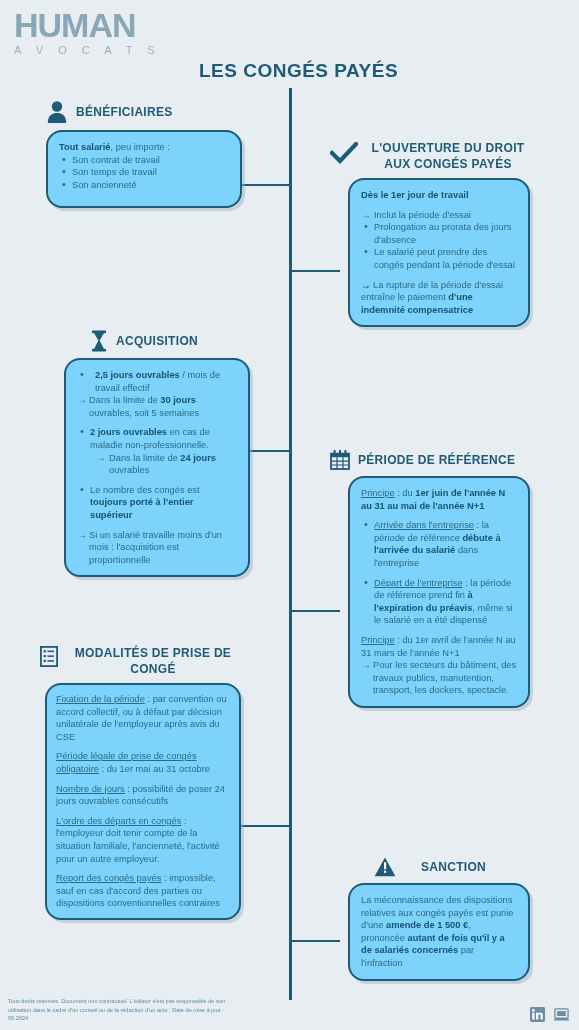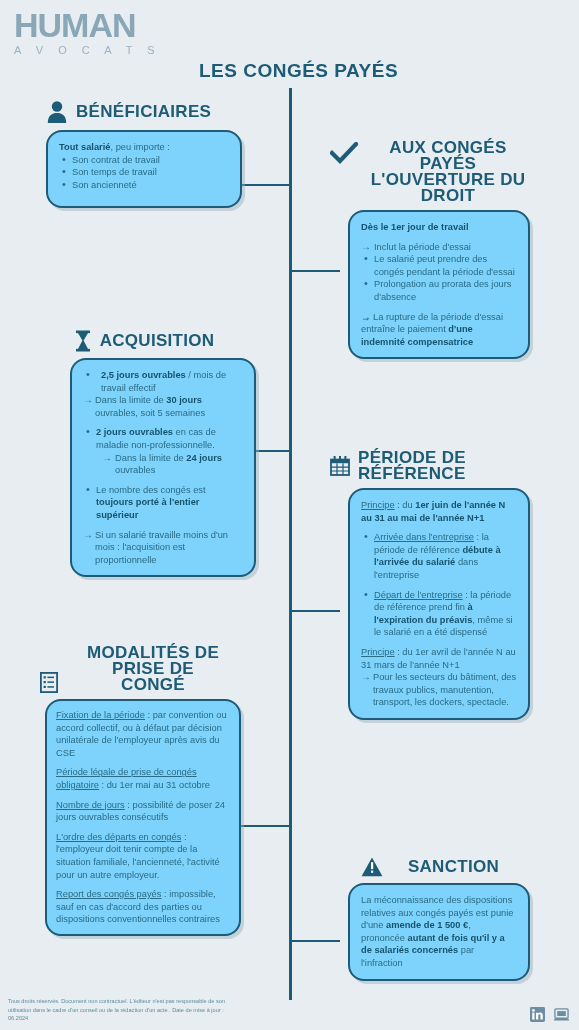--- a/index.html
+++ b/index.html
@@ -30,21 +30,21 @@
   }
   #main-title.shifted{text-align:center;padding-left:18px;box-sizing:border-box;}
   
   .spine{position:absolute;left:289px;top:88px;width:3px;height:912px;background:#1d5b76;}
   .branch{position:absolute;height:2px;background:#1d5b76;}
   
   .section{position:absolute;}
   .sec-head{display:flex;align-items:center;gap:8px;margin-bottom:6px;}
   .sec-head.center{justify-content:center;margin-top:12px;}
   .sec-title{
-    font-size:17px;font-weight:bold;color:#1d5b76;letter-spacing:.3px;
+    font-size:12px;font-weight:bold;color:#1d5b76;letter-spacing:.3px;
     line-height:16px;
   }
   .sec-title.two-line{text-align:center;}
   .icon{flex:0 0 auto;display:block;}
   .card{
     background:#7dd3fc;
     border:2px solid #1d5b76;
     border-radius:16px;
     box-sizing:border-box;
     padding:9px 11px;
@@ -108,50 +108,50 @@
     </ul>
   </div>
 </div>
 
 <div class="section" style="left:330px;top:140px;width:200px;">
   <div class="sec-head" style="align-items:flex-start;">
     <svg class="icon" width="28" height="26" viewBox="0 0 28 26" style="margin-top:2px;">
       <path d="M2 11 L10 19 L26 2" stroke="#1d5b76" stroke-width="4.2" fill="none" stroke-linecap="square"></path>
     </svg>
     <div class="sec-title two-line" style="flex:1;">
+      <div>L'OUVERTURE DU DROIT</div>
       <div>AUX CONGÉS PAYÉS</div>
-      <div>L'OUVERTURE DU DROIT</div>
     </div>
   </div>
   <div class="card shadow" style="margin-left:18px;width:182px;">
     <p><b>Dès le 1er jour de travail</b></p>
     <div class="gap"></div>
     <ul>
       <li class="arr">Inclut la période d'essai</li>
+      <li class="bul">Prolongation au prorata des jours d'absence</li>
       <li class="bul">Le salarié peut prendre des congés pendant la période d'essai</li>
-      <li class="bul">Prolongation au prorata des jours d'absence</li>
     </ul>
     <div class="gap"></div>
     <p class="arrline" style="padding-left:0;">
       <span style="position:relative;padding-left:12px;display:inline;">
         <span style="position:absolute;left:0;top:0;">→</span><span>La rupture de la période d'essai entraîne le paiement </span></span><b>d'une indemnité compensatrice</b>
     </p>
   </div>
 </div>
 
 <div class="section" style="left:48px;top:318px;width:192px;">
   <div class="sec-head center">
     <svg class="icon" width="18" height="22" viewBox="0 0 18 22">
       <rect x="2" y="0.5" width="14" height="2.6" fill="#1d5b76"></rect>
       <rect x="2" y="18.9" width="14" height="2.6" fill="#1d5b76"></rect>
       <path d="M4 3.1 L14 3.1 L9.6 10.6 L14 18.9 L4 18.9 L8.4 10.6 Z" fill="#1d5b76"></path>
     </svg>
     <div class="sec-title">ACQUISITION</div>
   </div>
-  <div class="card shadow" style="margin-left:22px;width:186px;">
+  <div class="card shadow" style="margin-left:16px;width:186px;">
     <ul>
       <li class="bul" style="padding-left:18px;">
         <b>2,5 jours ouvrables</b><span> / mois de travail effectif</span>
       </li>
     </ul>
     <p class="arrline">
       <span>Dans la limite de </span><b>30 jours</b><span> ouvrables, soit 5 semaines</span>
     </p>
     <div class="gap"></div>
     <ul>
@@ -201,21 +201,21 @@
     </ul>
     <div class="gap"></div>
     <p>
       <u>Principe</u><span> : du 1er avril de l'année N au 31 mars de l'année N+1</span>
     </p>
     <p class="arrline">Pour les secteurs du bâtiment, des travaux publics, manutention, transport, les dockers, spectacle.</p>
   </div>
 </div>
 
 <div class="section" style="left:40px;top:645px;width:200px;">
-  <div class="sec-head" style="align-items:flex-end;">
+  <div class="sec-head" style="align-items:flex-start;">
     <svg class="icon" width="18" height="21" viewBox="0 0 18 21" style="margin-top:1px;">
       <rect x="0.9" y="0.9" width="16.2" height="19.2" fill="none" stroke="#1d5b76" stroke-width="1.8"></rect>
       <rect x="3.6" y="4.2" width="2.2" height="2.2" fill="#1d5b76"></rect>
       <rect x="3.6" y="9" width="2.2" height="2.2" fill="#1d5b76"></rect>
       <rect x="3.6" y="13.8" width="2.2" height="2.2" fill="#1d5b76"></rect>
       <rect x="7.4" y="4.6" width="6.6" height="1.5" fill="#1d5b76"></rect>
       <rect x="7.4" y="9.4" width="6.6" height="1.5" fill="#1d5b76"></rect>
       <rect x="7.4" y="14.2" width="6.6" height="1.5" fill="#1d5b76"></rect>
     </svg>
     <div class="sec-title two-line" style="flex:1;">

